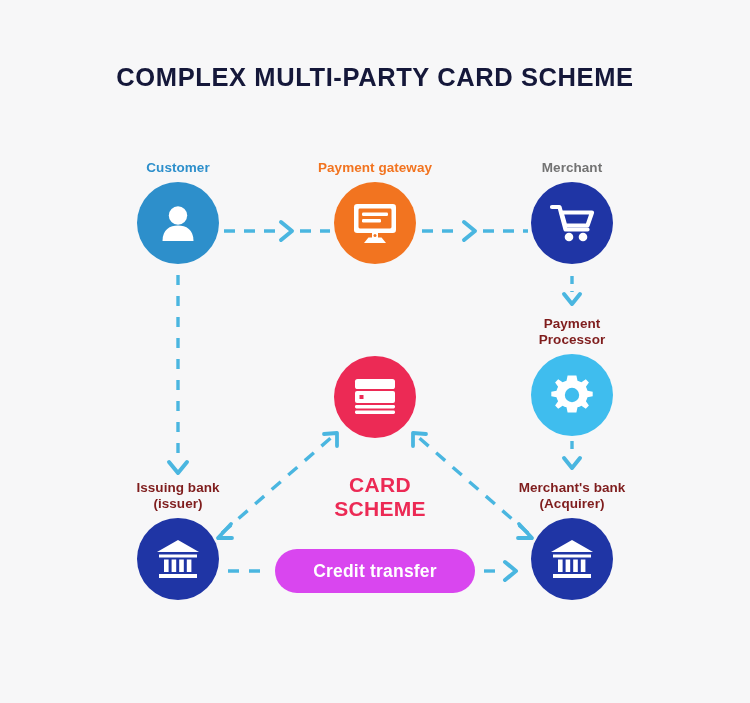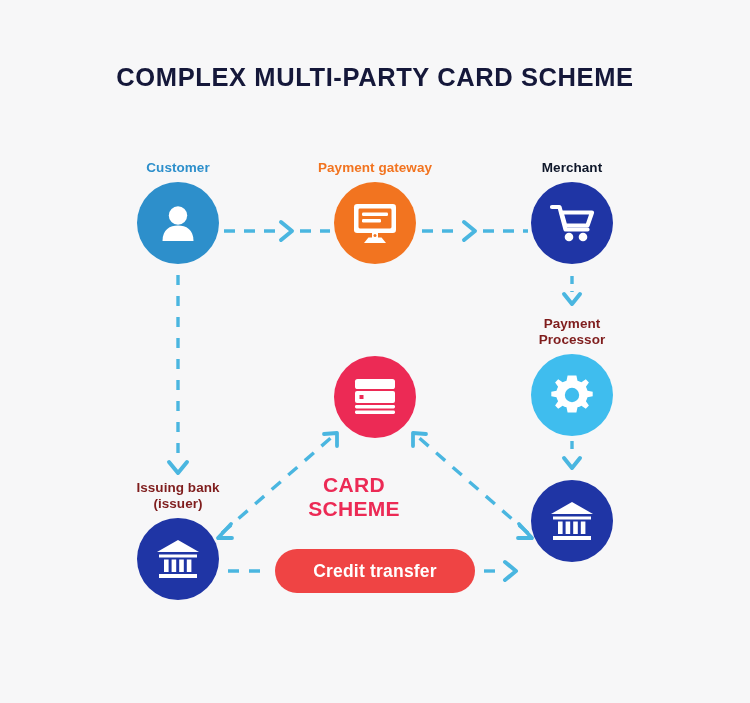--- a/index.html
+++ b/index.html
@@ -69,28 +69,28 @@
   
   .c-customer  { background: #2d8fcb; }
   .c-gateway   { background: #f27420; }
   .c-merchant  { background: #1f35a5; }
   .c-processor { background: #3fbdee; }
   .c-scheme    { background: #ec2a55; }
   .c-bank      { background: #1f35a5; }
 
   .l-customer  { color: #2d8fcb; }
   .l-gateway   { color: #f27420; }
-  .l-merchant  { color: #0f172a; }
+  .l-merchant  { color: #737373; }
   .l-processor { color: #7f1d1d; }
   .l-bank      { color: #7f1d1d; }
 
   
   .scheme-text {
     position: absolute;
-    left: 354px;
+    left: 380px;
     top: 473px;
     width: 220px;
     margin-left: -110px;
     text-align: center;
     font-size: 21px;
     font-weight: bold;
     line-height: 1.12;
     letter-spacing: 0.3px;
     color: #ec2a55;
     white-space: pre-line;
@@ -98,21 +98,21 @@
 
   
   .pill {
     position: absolute;
     left: 375px;
     top: 549px;
     width: 200px;
     margin-left: -100px;
     height: 44px;
     border-radius: 22px;
-    background: #ef4444;
+    background: #d946ef;
     display: flex;
     align-items: center;
     justify-content: center;
     color: #ffffff;
     font-size: 17.5px;
     font-weight: bold;
     letter-spacing: 0.2px;
   }
 </style>
 </head>
@@ -245,20 +245,22 @@
         <rect x="9" y="22.5" width="4.6" height="12.5" fill="#ffffff"></rect>
         <rect x="16.6" y="22.5" width="4.6" height="12.5" fill="#ffffff"></rect>
         <rect x="24.2" y="22.5" width="4.6" height="12.5" fill="#ffffff"></rect>
         <rect x="31.8" y="22.5" width="4.6" height="12.5" fill="#ffffff"></rect>
         <rect x="4" y="37" width="38" height="4" fill="#ffffff"></rect>
       </svg>
     </div>
   </div>
 
   <div class="node" style="left:572px; top:480px;">
+    <div class="node-label l-bank">Merchant's bank
+(Acquirer)</div>
     <div class="circle c-bank">
       <svg width="46" height="44" viewBox="0 0 46 44">
         <path d="M23 3 L44 15 L2 15 Z" fill="#ffffff"></path>
         <rect x="4" y="17.5" width="38" height="3" fill="#ffffff"></rect>
         <rect x="9" y="22.5" width="4.6" height="12.5" fill="#ffffff"></rect>
         <rect x="16.6" y="22.5" width="4.6" height="12.5" fill="#ffffff"></rect>
         <rect x="24.2" y="22.5" width="4.6" height="12.5" fill="#ffffff"></rect>
         <rect x="31.8" y="22.5" width="4.6" height="12.5" fill="#ffffff"></rect>
         <rect x="4" y="37" width="38" height="4" fill="#ffffff"></rect>
       </svg>

